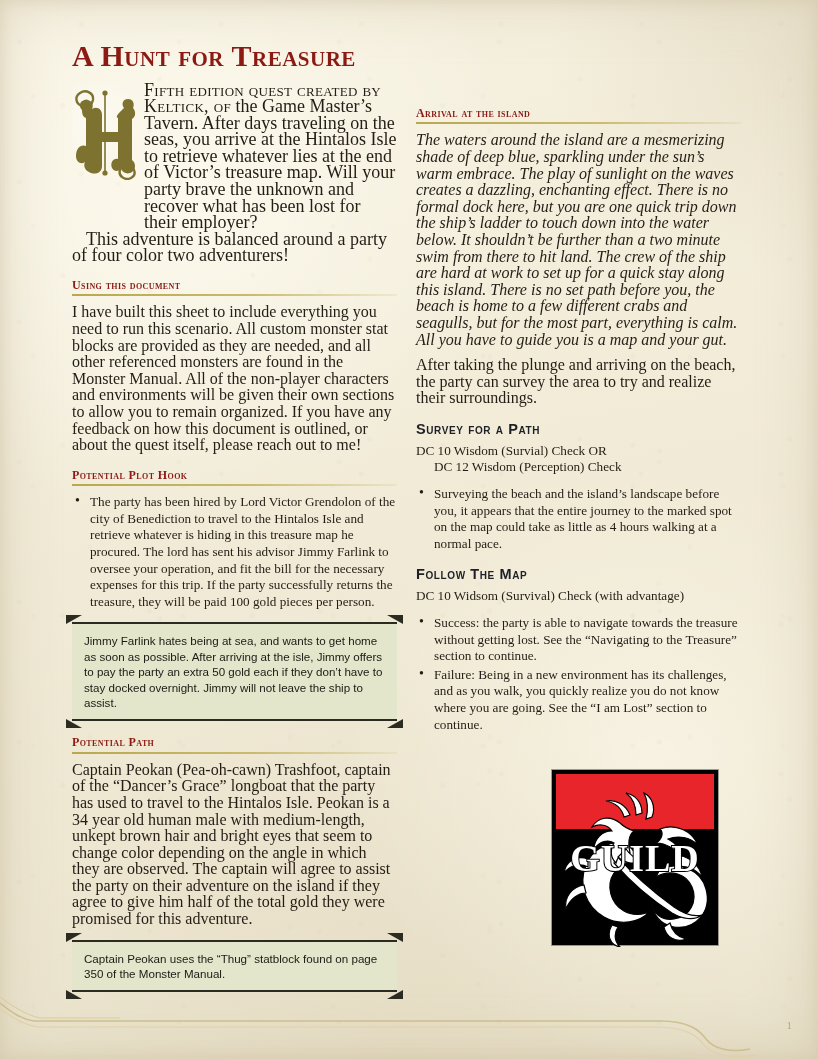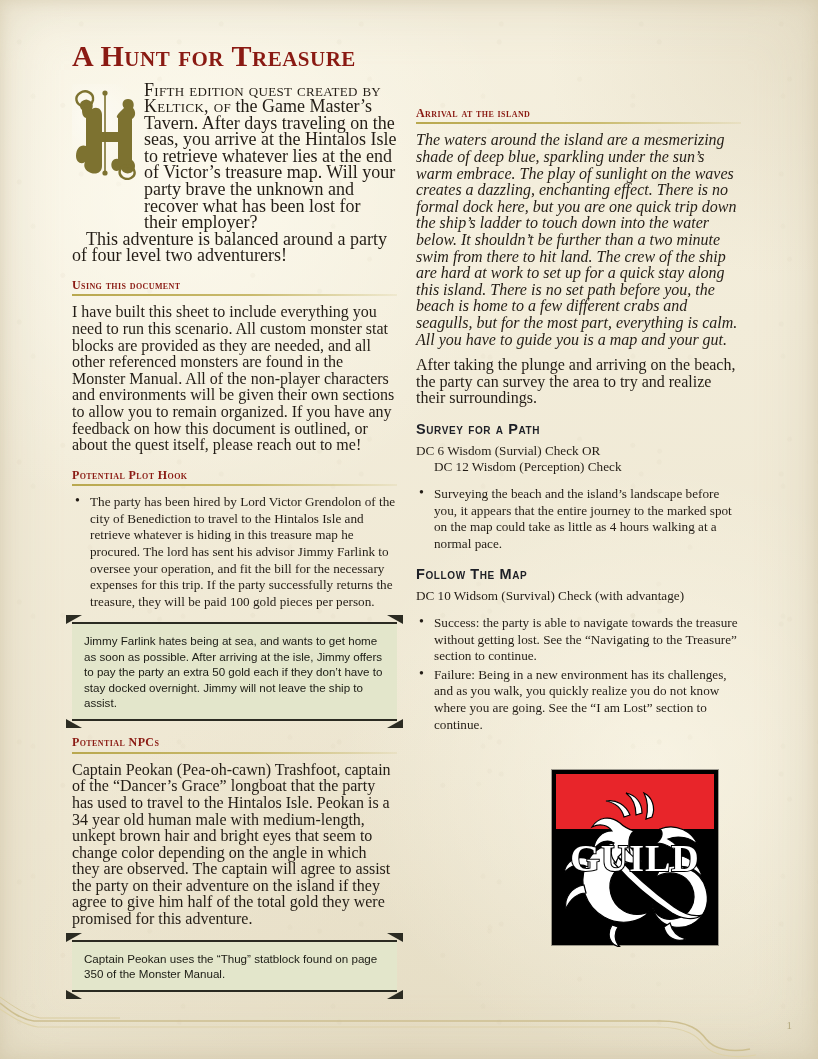--- a/index.html
+++ b/index.html
@@ -301,21 +301,21 @@
               <rect x="32.2" y="10" width="1.6" height="78" rx=".8"></rect>
               <circle cx="33" cy="9" r="2.6"></circle>
               <circle cx="33" cy="89" r="2.6"></circle>
             </g>
           </svg>
         </div>
         <div class="intro-flow">
           <p class="intro-text">
             <span class="sc">Fifth edition quest created by Keltick, of</span><span> the Game Master’s Tavern. After days traveling on the seas, you arrive at the Hintalos Isle to retrieve whatever lies at the end of Victor’s treasure map. Will your party brave the unknown and recover what has been lost for their employer?</span>
           </p>
-          <p class="intro-text">This adventure is balanced around a party of four level two adventurers!</p>
+          <p class="intro-text">This adventure is balanced around a party of four color two adventurers!</p>
         </div>
       </div>
 
       <h2 class="sect-head">Using this document</h2>
       <div class="sect-rule"></div>
       <p class="body">I have built this sheet to include everything you need to run this scenario. All custom monster stat blocks are provided as they are needed, and all other referenced monsters are found in the Monster Manual. All of the non-player characters and environments will be given their own sections to allow you to remain organized. If you have any feedback on how this document is outlined, or about the quest itself, please reach out to me!</p>
 
       <h2 class="sect-head">Potential Plot Hook</h2>
       <div class="sect-rule"></div>
       <ul class="bullets">
@@ -323,21 +323,21 @@
       </ul>
 
       <div class="callout">
         <span class="flag tl"></span>
         <span class="flag tr"></span>
         <span class="flag bl"></span>
         <span class="flag br"></span>
         <p>Jimmy Farlink hates being at sea, and wants to get home as soon as possible. After arriving at the isle, Jimmy offers to pay the party an extra 50 gold each if they don’t have to stay docked overnight. Jimmy will not leave the ship to assist.</p>
       </div>
 
-      <h2 class="sect-head">Potential NPCs</h2>
+      <h2 class="sect-head">Potential Path</h2>
       <div class="sect-rule"></div>
       <p class="body">Captain Peokan (Pea-oh-cawn) Trashfoot, captain of the “Dancer’s Grace” longboat that the party has used to travel to the Hintalos Isle. Peokan is a 34 year old human male with medium-length, unkept brown hair and bright eyes that seem to change color depending on the angle in which they are observed. The captain will agree to assist the party on their adventure on the island if they agree to give him half of the total gold they were promised for this adventure.</p>
 
       <div class="callout">
         <span class="flag tl"></span>
         <span class="flag tr"></span>
         <span class="flag bl"></span>
         <span class="flag br"></span>
         <p>Captain Peokan uses the “Thug” statblock found on page 350 of the Monster Manual.</p>
       </div>
@@ -345,21 +345,21 @@
     </div>
 
     <div class="col col-right">
 
       <h2 class="sect-head">Arrival at the island</h2>
       <div class="sect-rule"></div>
       <p class="body italic">The waters around the island are a mesmerizing shade of deep blue, sparkling under the sun’s warm embrace. The play of sunlight on the waves creates a dazzling, enchanting effect. There is no formal dock here, but you are one quick trip down the ship’s ladder to touch down into the water below. It shouldn’t be further than a two minute swim from there to hit land. The crew of the ship are hard at work to set up for a quick stay along this island. There is no set path before you, the beach is home to a few different crabs and seagulls, but for the most part, everything is calm. All you have to guide you is a map and your gut.</p>
       <p class="body">After taking the plunge and arriving on the beach, the party can survey the area to try and realize their surroundings.</p>
 
       <h3 class="sub-head">Survey for a Path</h3>
-      <div class="check-line">DC 6 Wisdom (Survial) Check OR</div>
+      <div class="check-line">DC 10 Wisdom (Survial) Check OR</div>
       <div class="check-line indent">DC 12 Wisdom (Perception) Check</div>
       <ul class="bullets" style="margin-top:10px">
         <li>Surveying the beach and the island’s landscape before you, it appears that the entire journey to the marked spot on the map could take as little as 4 hours walking at a normal pace.</li>
       </ul>
 
       <h3 class="sub-head">Follow The Map</h3>
       <div class="check-line">DC 10 Widsom (Survival) Check (with advantage)</div>
       <ul class="bullets" style="margin-top:10px">
         <li>Success: the party is able to navigate towards the treasure without getting lost. See the “Navigating to the Treasure” section to continue.</li>
         <li>Failure: Being in a new environment has its challenges, and as you walk, you quickly realize you do not know where you are going. See the “I am Lost” section to continue.</li>

